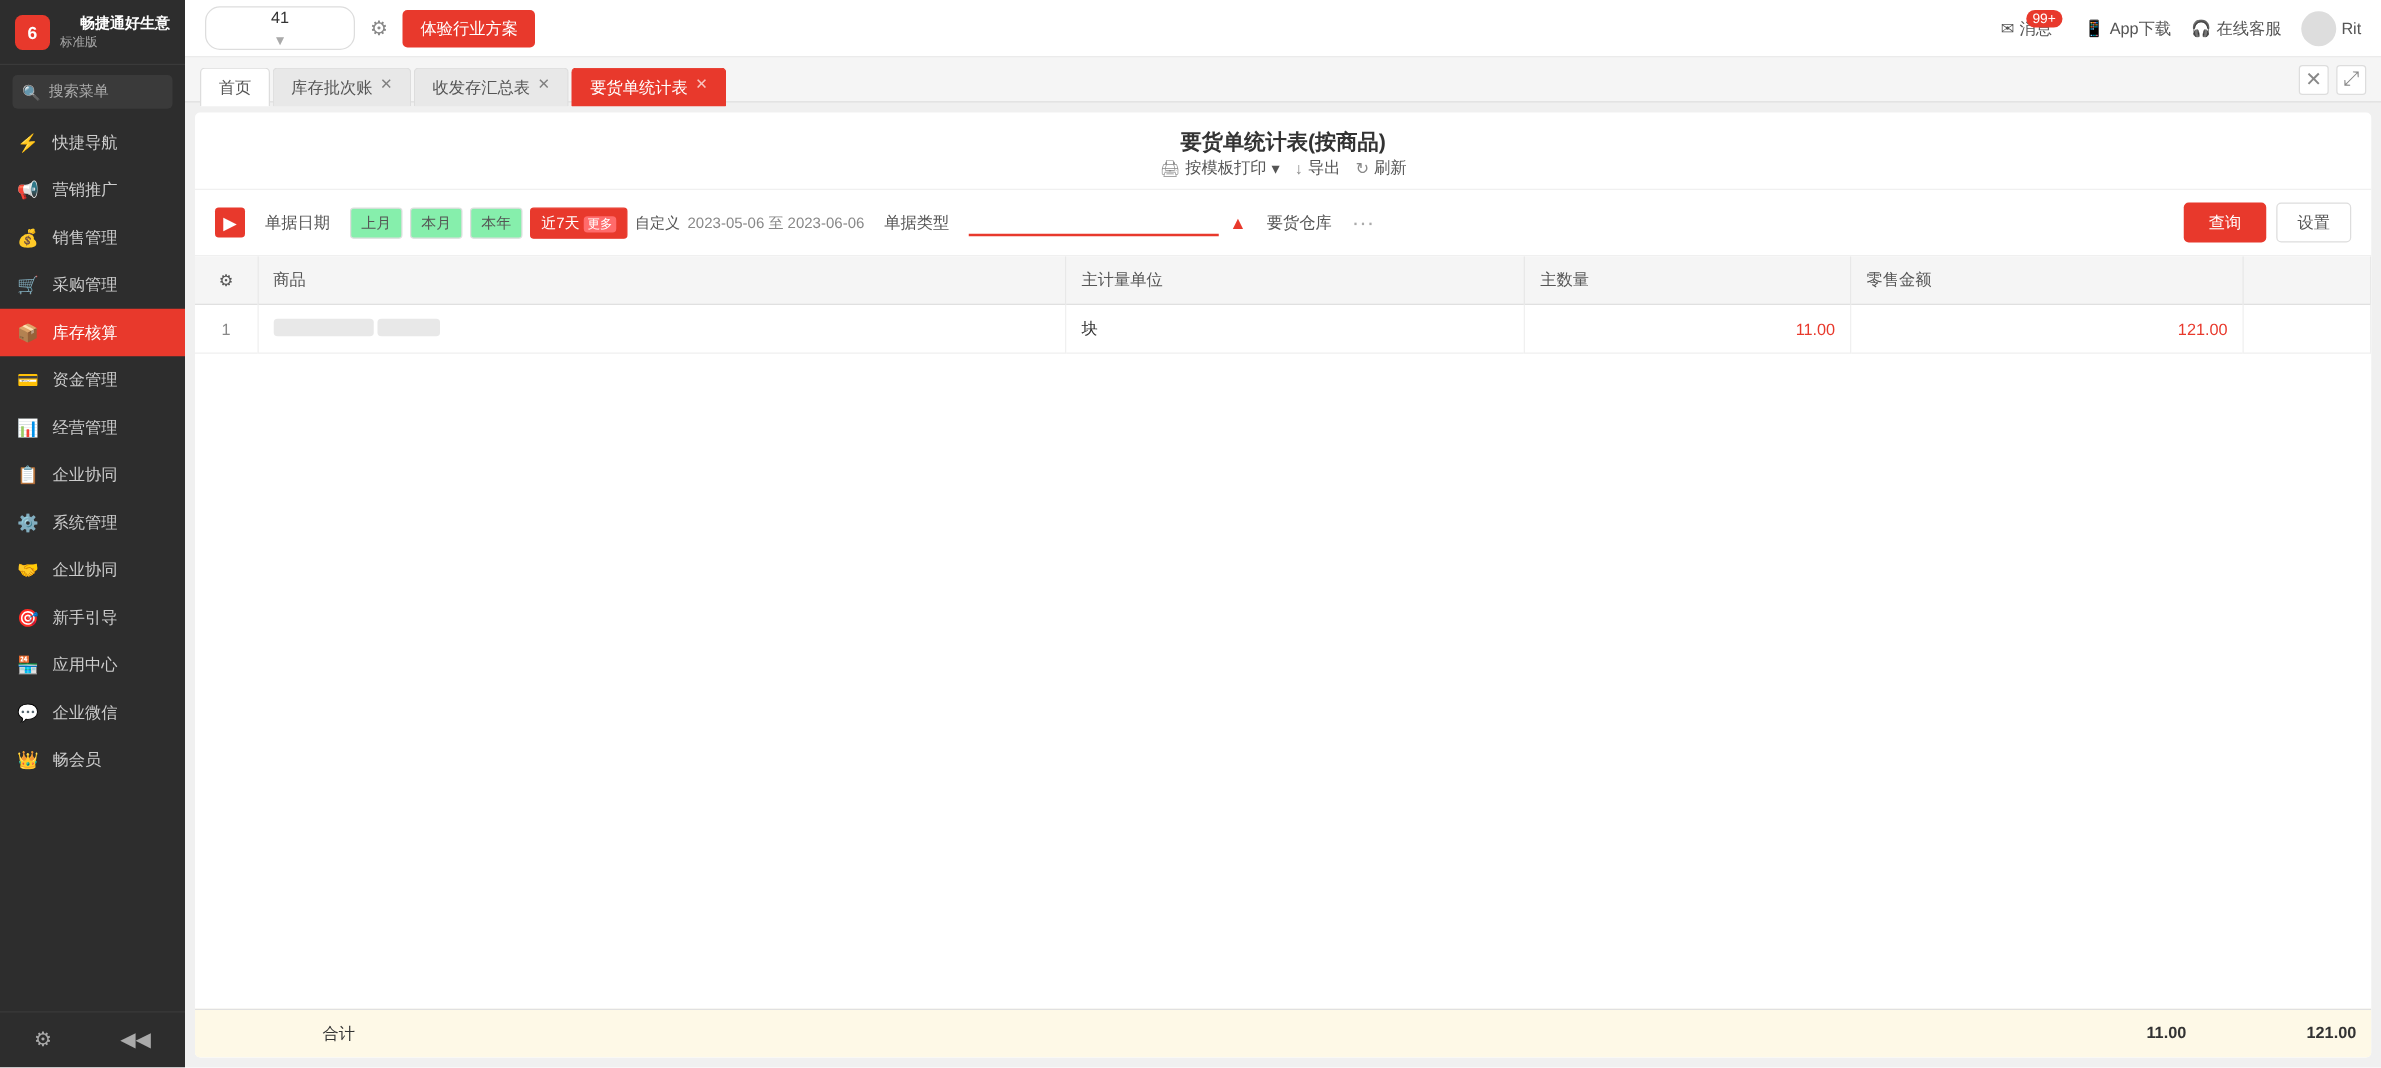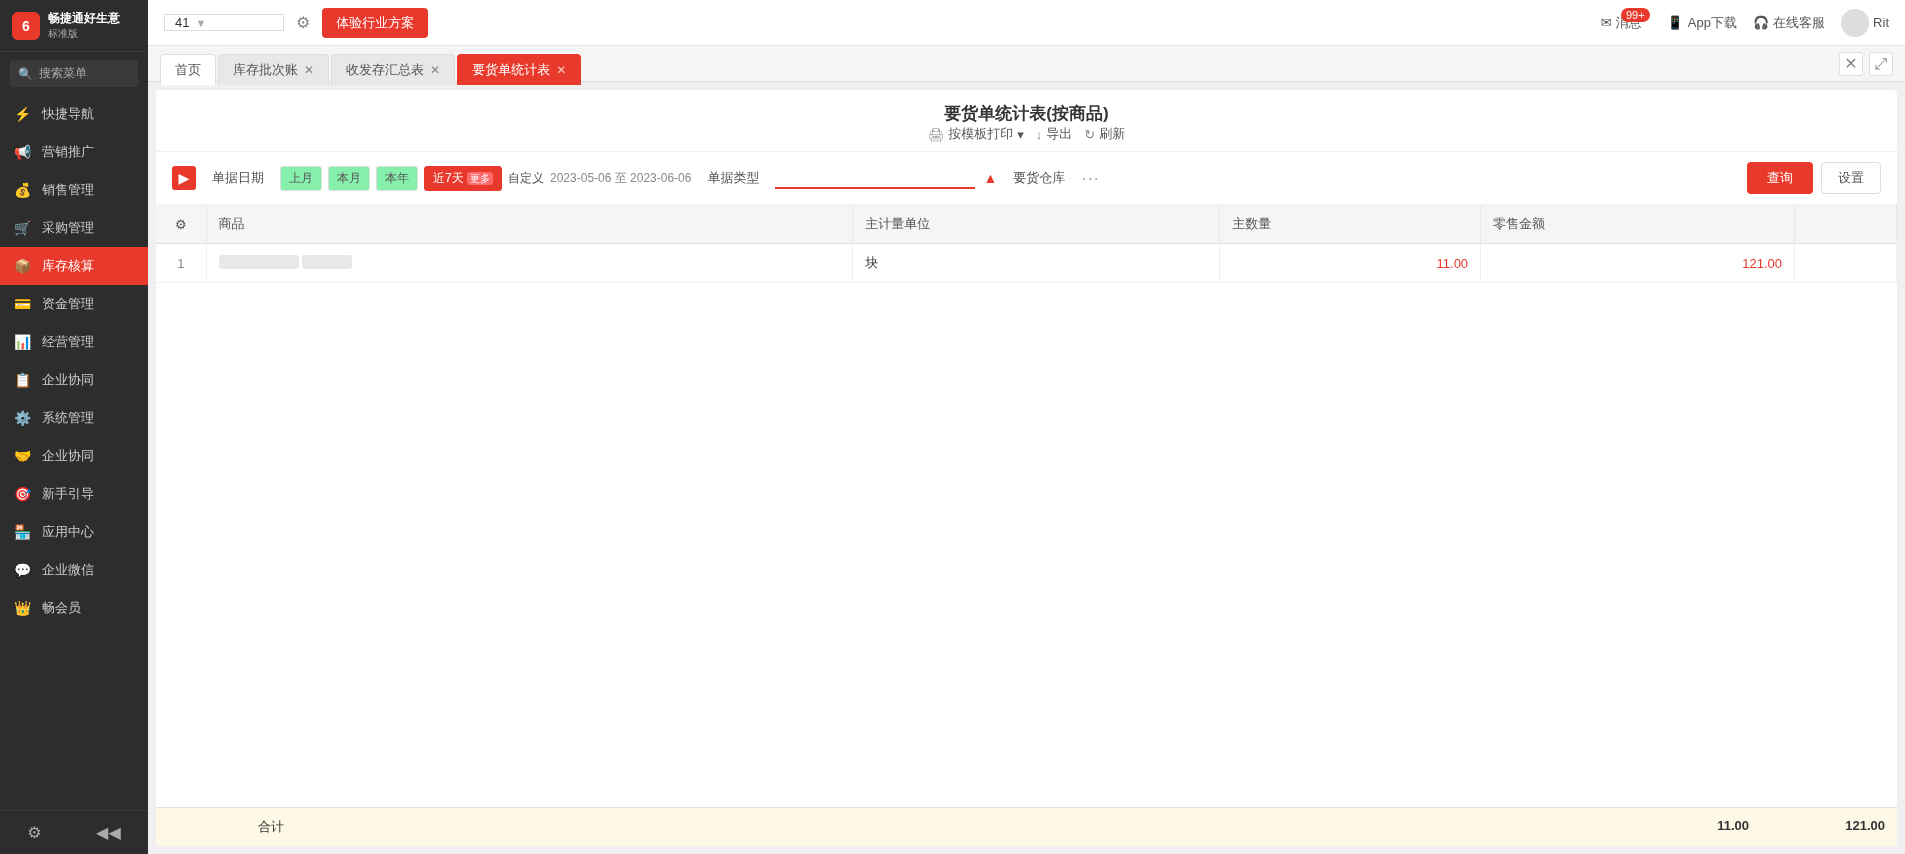--- a/index.html
+++ b/index.html
@@ -31,21 +31,21 @@
       border-radius: 6px;
       display: flex;
       align-items: center;
       justify-content: center;
       color: white;
       font-weight: bold;
       font-size: 14px;
       flex-shrink: 0;
     }
     .logo-text { display: flex; flex-direction: column; }
-    .logo-title { color: white; font-size: 12px; font-weight: bold; }
+    .logo-title { color: white; font-size: 12px; font-weight: bold; margin-left: 16px; }
     .logo-sub { color: #aaa; font-size: 10px; }
 
     .sidebar-search {
       display: flex;
       align-items: center;
       margin: 8px 10px;
       background: #3a3a3a;
       border-radius: 4px;
       padding: 5px 8px;
       gap: 6px;
@@ -103,26 +103,27 @@
       height: 46px;
       border-bottom: 1px solid #e5e5e5;
       gap: 12px;
       flex-shrink: 0;
     }
     .topbar-store {
       display: flex;
       align-items: center;
       gap: 6px;
       border: 1px solid #ddd;
-      border-radius: 0;
+      border-radius: 12px;
       padding: 0 10px;
       font-size: 13px;
       color: #333;
       cursor: pointer;
       min-width: 120px;
+      flex-direction: column;
     }
     .topbar-store .chevron { color: #aaa; font-size: 11px; }
     .topbar-gear { color: #888; font-size: 16px; cursor: pointer; }
     .topbar-trial-btn {
       background: #e8392c;
       color: white;
       border: none;
       border-radius: 4px;
       padding: 6px 14px;
       font-size: 13px;
@@ -173,21 +174,21 @@
       display: flex;
       align-items: center;
       padding: 0 12px;
       height: 36px;
       border-bottom: 1px solid #ddd;
       gap: 2px;
       flex-shrink: 0;
     }
     .tab-item {
       display: flex;
-      align-items: center;
+      align-items: flex-start;
       padding: 6px 14px;
       border-radius: 4px 4px 0 0;
       font-size: 13px;
       cursor: pointer;
       color: #555;
       gap: 6px;
       white-space: nowrap;
       background: #e8e8e8;
       border: 1px solid #ddd;
       border-bottom: none;

